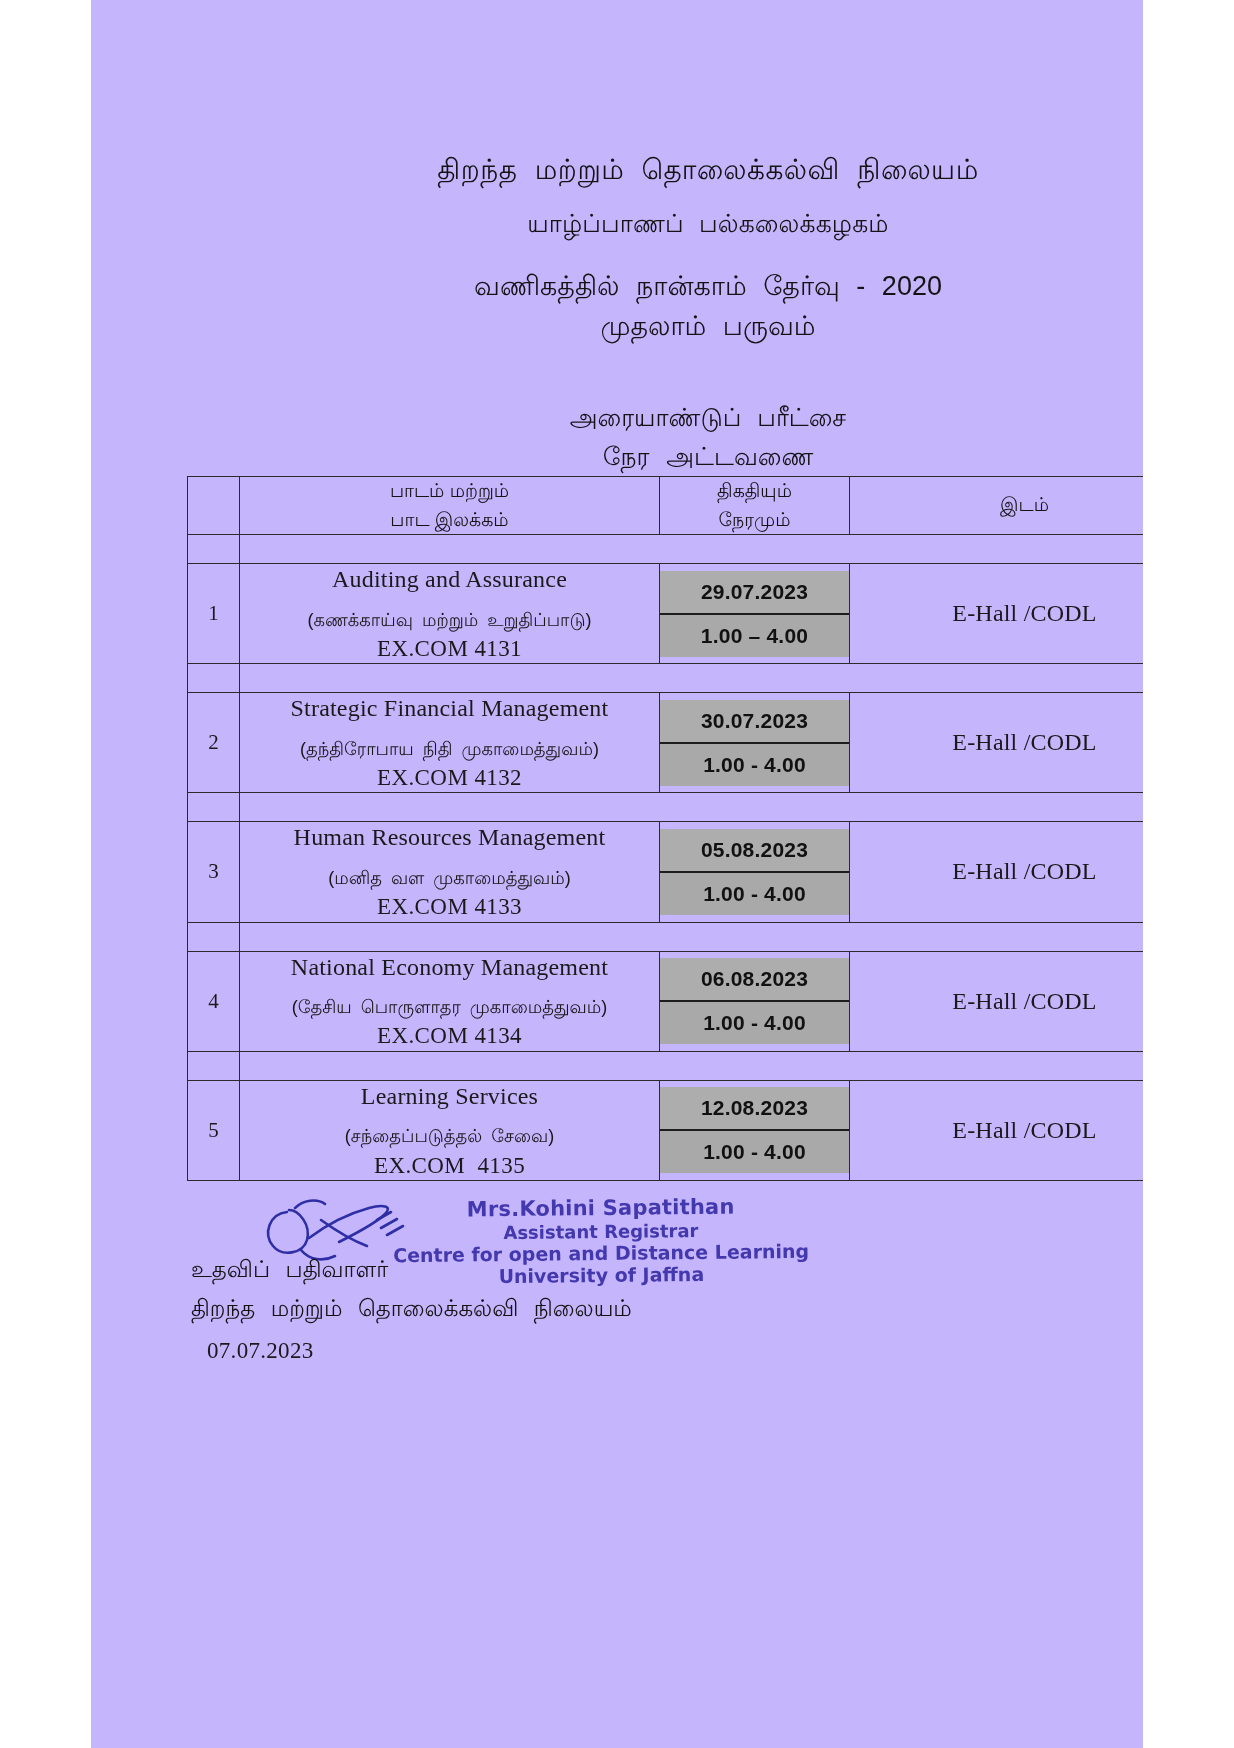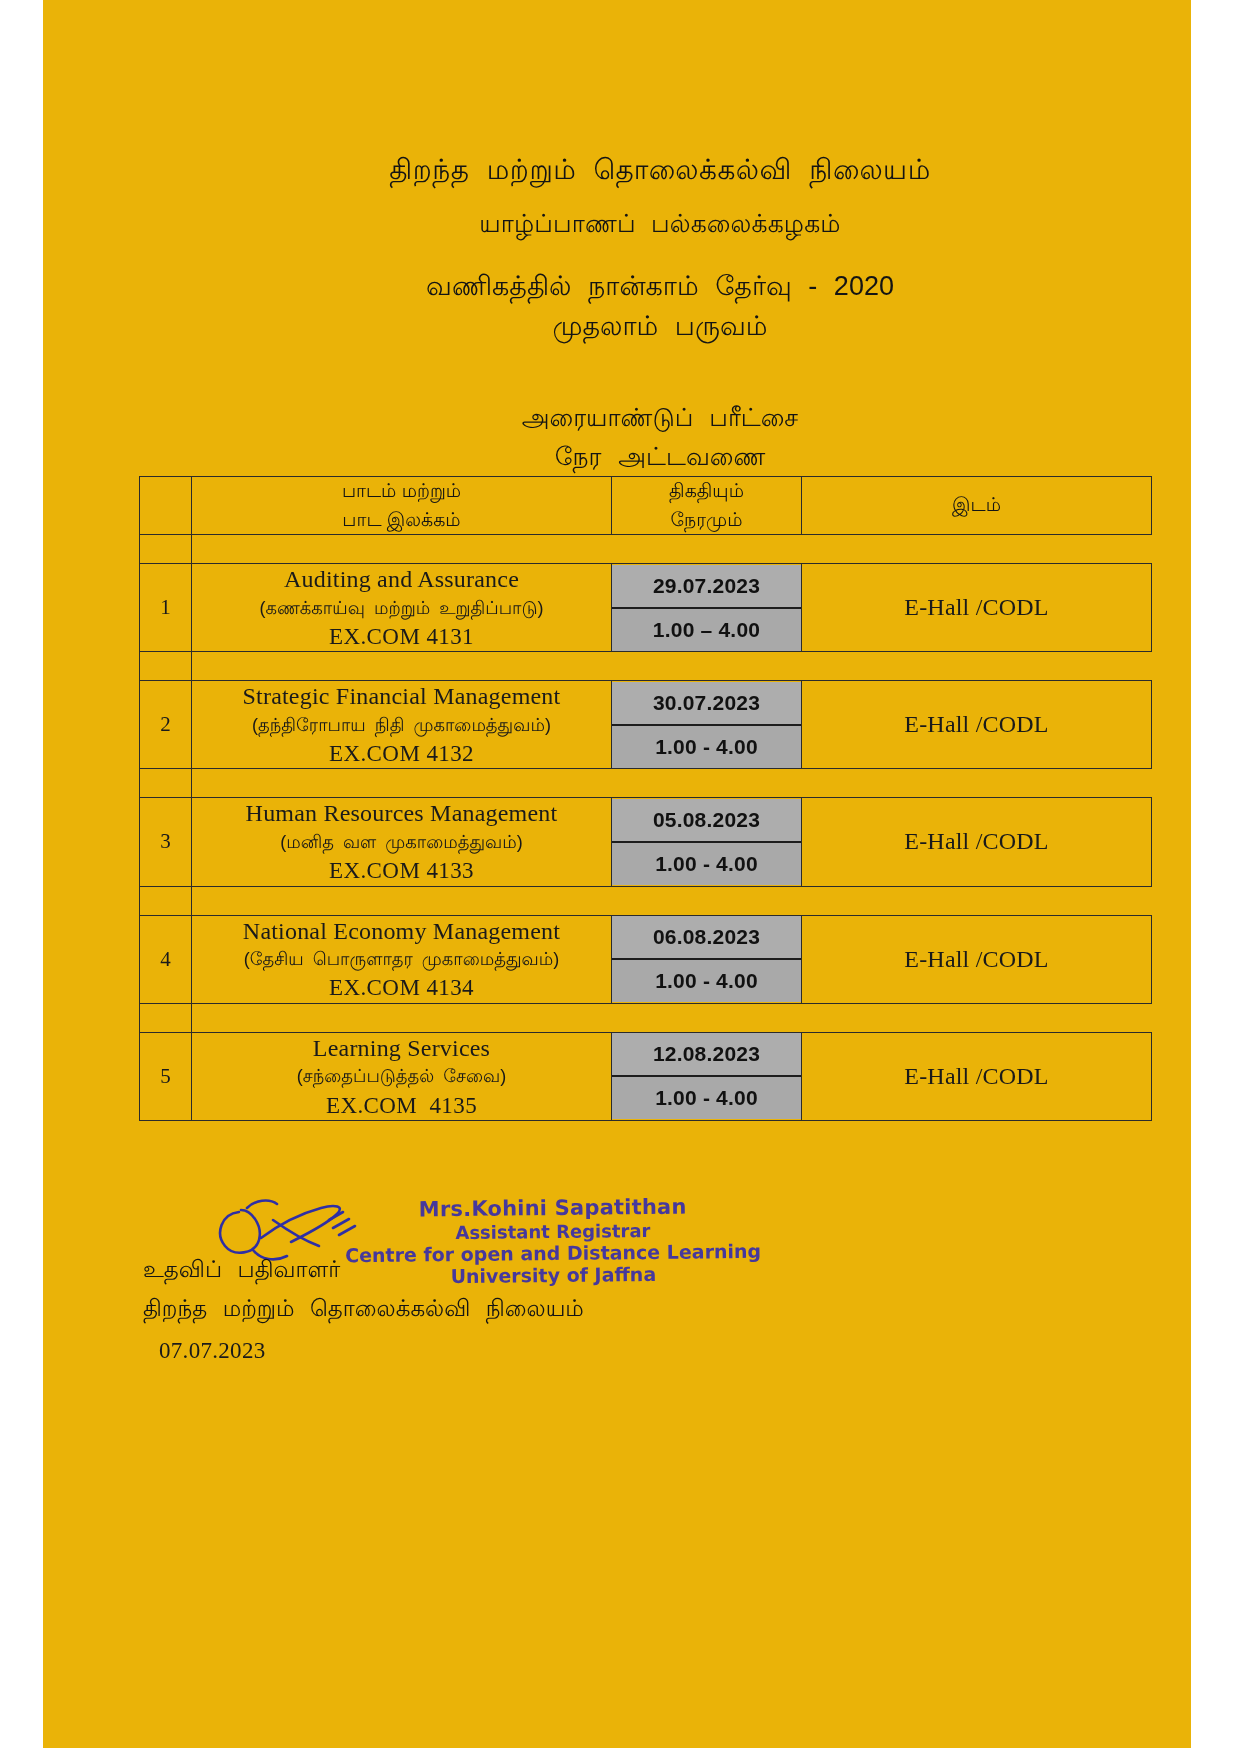--- a/index.html
+++ b/index.html
@@ -2,23 +2,23 @@
 <html><head>
 <meta charset="utf-8">
 <style>
   html, body {
     margin: 0;
     padding: 0;
     background: #ffffff;
   }
   .page {
     position: relative;
-    width: 1148px;
+    width: 1052px;
     height: 1748px;
-    background: #eab308;
+    background: #c4b5fd;
     margin: 0 auto;
     overflow: hidden;
     font-family: "Liberation Serif", serif;
     color: #171717;
   }
 
   
   .header {
     position: absolute;
     left: 0;
@@ -130,21 +130,21 @@
     color: #1a1a1a;
     display: block;
     white-space: nowrap;
   }
   .sub-ta {
     font-family: "Liberation Sans", sans-serif;
     font-size: 18px;
     word-spacing: 4px;
     color: #181818;
     display: block;
-    margin-top: 2px;
+    margin-top: 14px;
     white-space: nowrap;
   }
   .sub-code {
     font-size: 23px;
     letter-spacing: 0.4px;
     color: #1a1a1a;
     display: block;
     margin-top: 2px;
     white-space: pre;
   }

